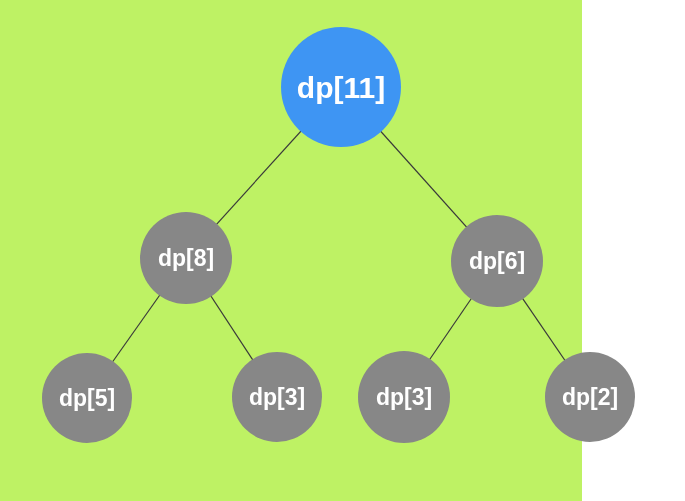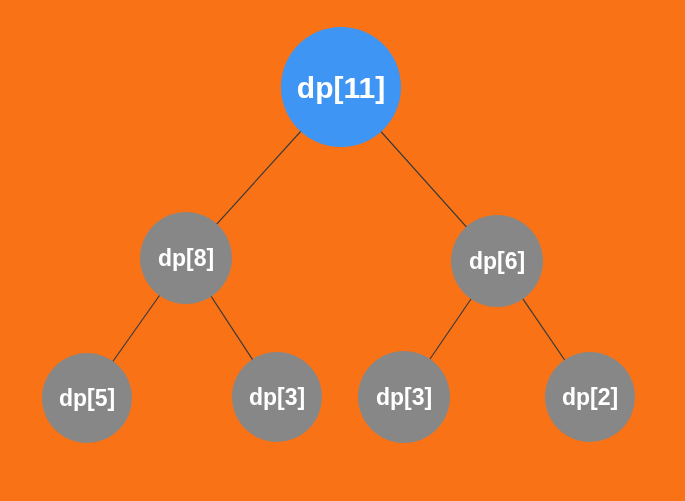--- a/index.html
+++ b/index.html
@@ -6,23 +6,23 @@
     margin: 0;
     padding: 0;
     background: #ffffff;
     width: 685px;
     height: 501px;
     overflow: hidden;
     font-family: "Liberation Sans", sans-serif;
   }
   .canvas {
     position: relative;
-    width: 685px;
+    width: 582px;
     height: 501px;
-    background: #f97316;
+    background: #bef264;
   }
   svg text {
     font-family: "Liberation Sans", sans-serif;
     font-weight: bold;
     text-anchor: middle;
   }
   .root-label { font-size: 30px; }
   .node-label { font-size: 23px; }
   svg line { stroke-width: 1.2; }
 </style>

